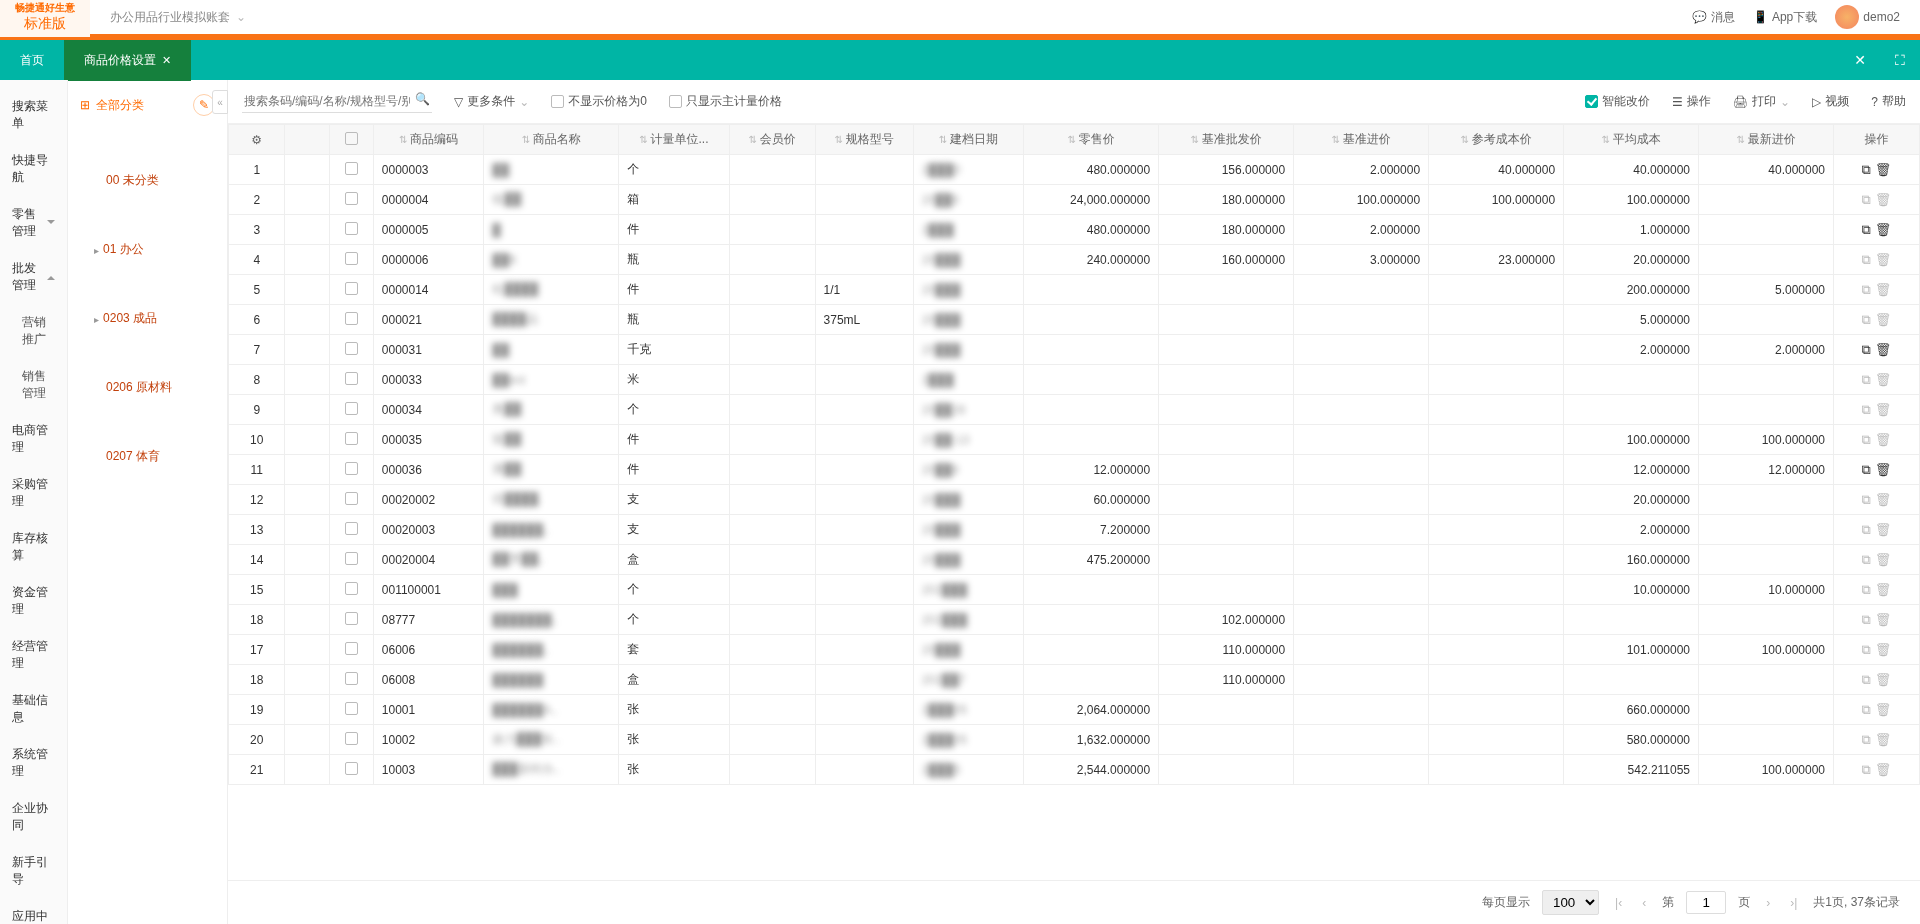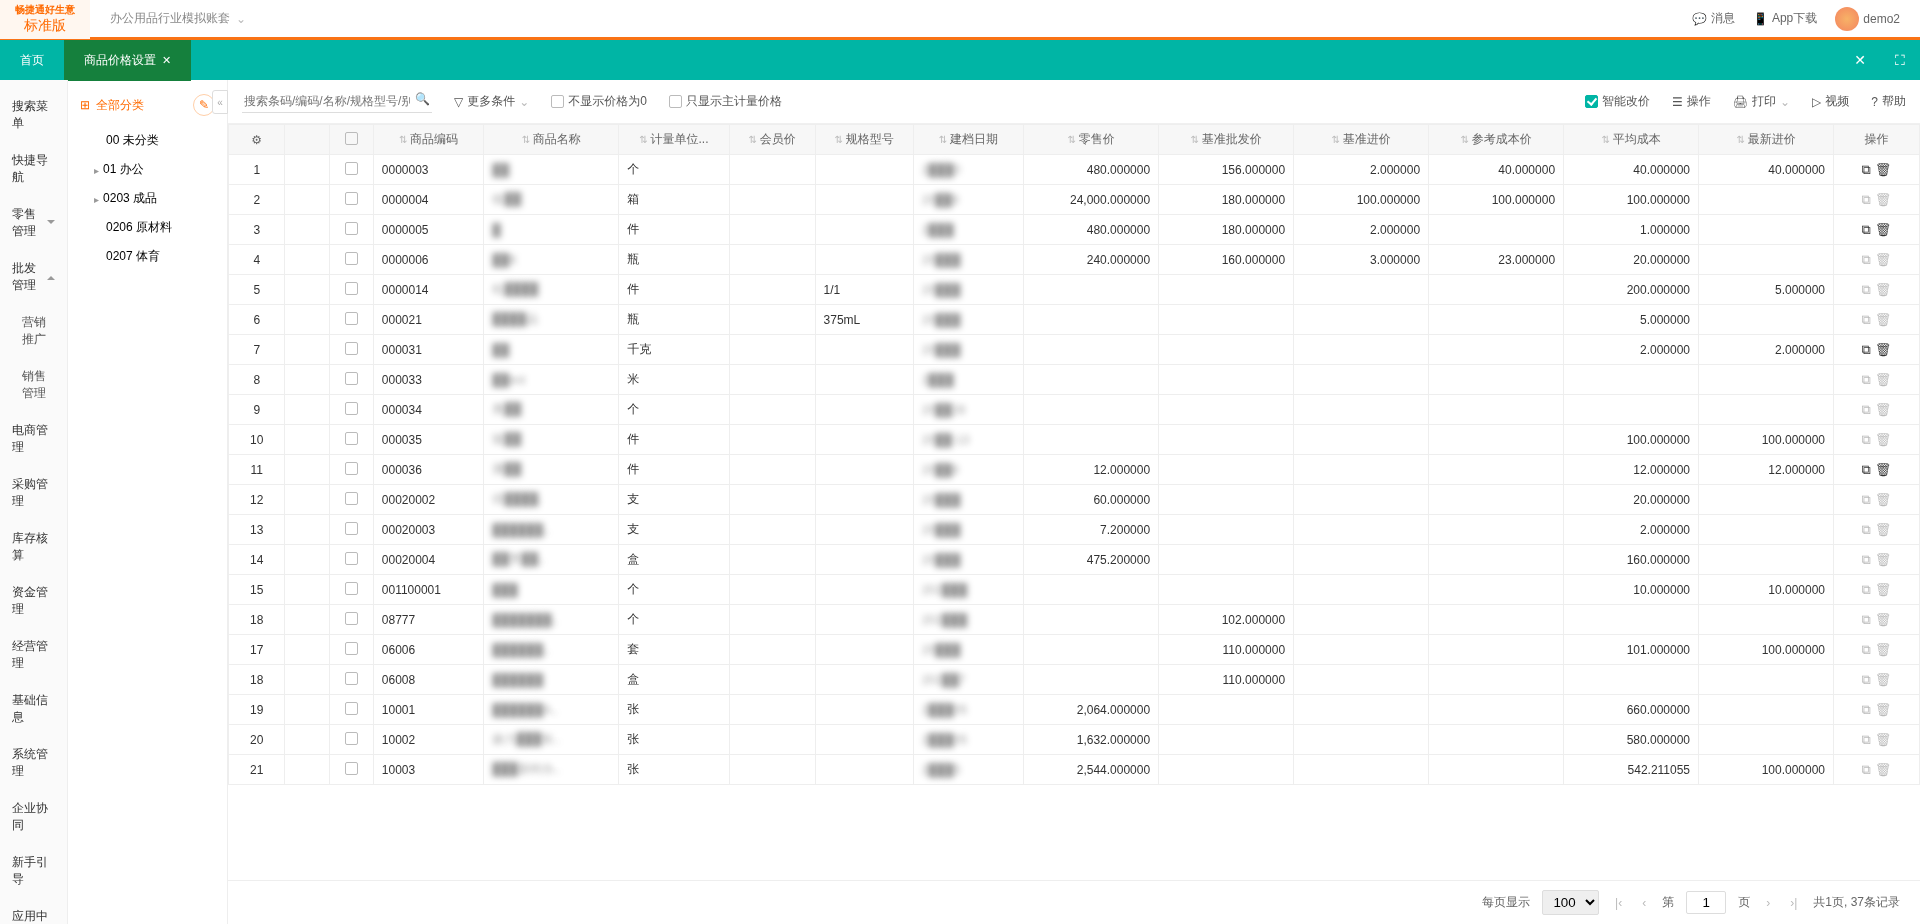--- a/index.html
+++ b/index.html
@@ -1,17 +1,17 @@
 <!DOCTYPE html>
 <html><head>
 <meta charset="utf-8">
 <style>
 * { margin:0; padding:0; box-sizing:border-box; }
 body { font-family:"Microsoft YaHei","PingFang SC",Arial,sans-serif; font-size:12px; color:#333; background:#fff; overflow:hidden; }
-.topbar { height:40px; display:flex; align-items:center; border-bottom:3px solid #f97316; }
+.topbar { height:40px; display:flex; align-items:center; border-bottom:6px solid #f97316; }
 .logo { width:90px; height:40px; background:#fff7f0; display:flex; flex-direction:column; align-items:center; justify-content:center; font-size:10px; color:#ff6a00; }
 .logo-main { font-weight:bold; }
 .logo-sub { color:#ff6a00; font-size:14px; }
 .tenant { padding:0 20px; color:#888; display:flex; align-items:center; gap:6px;}
 .top-spacer { flex:1; }
 .top-actions { display:flex; align-items:center; gap:18px; padding-right:20px; color:#666;}
 .top-actions span { cursor:pointer; display:flex; align-items:center; gap:4px;}
 .avatar { width:24px; height:24px; border-radius:50%; background:radial-gradient(circle,#f7b267,#f4845f); }
 .tabbar { height:40px; background:#00b5a5; display:flex; align-items:center; color:#fff; }
 .tabbar .tab { padding:12px 20px; height:41px; display:flex; align-items:center; cursor:pointer; gap:6px; }
@@ -20,21 +20,21 @@
 .tabbar .ctl { width:40px; height:40px; display:flex; align-items:center; justify-content:center; cursor:pointer; font-size:14px; }
 .layout { display:flex; height:calc(100vh - 80px); }
 .side { width:68px; background:#fafafa; border-right:1px solid #eee; padding-top:8px; overflow:auto;}
 .side .mi { padding:10px 12px; cursor:pointer; color:#333; display:flex; align-items:center; justify-content:space-between;}
 .side .mi.sub { padding-left:22px; color:#555;}
 .caret::after{content:"";border:4px solid transparent;border-top-color:#999;display:inline-block;margin-left:2px;vertical-align:middle;}
 .caret.up::after{border-top-color:transparent;border-bottom-color:#999;transform:translateY(-2px);}
 .catpanel { width:160px; border-right:1px solid #eee; padding:10px 8px; position:relative;}
 .cat-head { color:#ff6a00; display:flex; align-items:center; gap:6px; padding:4px 4px 10px; }
 .cat-edit { width:22px;height:22px;border:1px solid #ffcfa8;border-radius:50%;display:flex;align-items:center;justify-content:center;color:#ff6a00;margin-left:auto;cursor:pointer;}
-.cat-item { padding:6px 4px 6px 18px; color:#000000; cursor:pointer; display:flex; align-items:center; gap:4px;}
+.cat-item { padding:6px 4px 6px 18px; color:#c2410c; cursor:pointer; display:flex; align-items:center; gap:4px;margin-top:40px;}
 .cat-item.indent { padding-left:30px;}
 .cat-collapse { position:absolute; right:-1px; top:10px; width:16px; height:24px; border:1px solid #ddd; background:#fff; border-radius:3px 0 0 3px; display:flex; align-items:center; justify-content:center; color:#aaa; cursor:pointer; font-size:10px;}
 .main { flex:1; display:flex; flex-direction:column; overflow:hidden;}
 .toolbar { padding:10px 14px; display:flex; align-items:center; gap:22px; border-bottom:1px solid #f0f0f0; color:#555;}
 .search { position:relative; }
 .search input { border:none; border-bottom:1px solid #ddd; padding:4px 22px 4px 2px; width:190px; outline:none; font-size:12px;}
 .search .sicon { position:absolute; right:2px; top:2px; color:#ff6a00;}
 .tb-item { display:flex; align-items:center; gap:4px; cursor:pointer;}
 .tb-spacer { flex:1; }
 .chk { width:13px;height:13px;border:1px solid #bbb;display:inline-block;vertical-align:middle;border-radius:2px;position:relative;}
@@ -44,21 +44,21 @@
 table { border-collapse:collapse; width:100%; table-layout:fixed; }
 th,td { border:1px solid #eee; padding:6px 8px; height:30px; white-space:nowrap; overflow:hidden; text-overflow:ellipsis; }
 thead th { background:#f7f7f7; font-weight:normal; color:#666; position:sticky; top:0; }
 td.num { text-align:right; }
 td.ctr,th.ctr{ text-align:center; }
 .sort::before{content:"⇅ ";color:#bbb;font-size:10px;}
 .rowchk{width:13px;height:13px;border:1px solid #bbb;border-radius:2px;display:inline-block;}
 .op-ico{color:#bbb;cursor:pointer;margin:0 2px;font-size:13px;}
 .op-ico.active{color:#333;}
 .pager { height:44px; border-top:1px solid #eee; display:flex; align-items:center; justify-content:flex-end; gap:12px; padding:0 20px; color:#666;}
-.pager select,.pager input{ border:1px solid #ddd; padding:3px 6px; border-radius:2px;text-align:center;}
+.pager select,.pager input{ border:1px solid #ddd; padding:3px 6px; border-radius:2px;}
 .pager input{width:40px;text-align:center;}
 .pgbtn{color:#bbb;cursor:pointer;padding:0 4px;}
 .tri::before{content:"▸ ";color:#999;font-size:10px;}
 .blurred { color:transparent; text-shadow:0 0 6px rgba(0,0,0,.4);}
 </style>
 </head>
 <body>
 
 <div class="topbar">
   <div class="logo">

